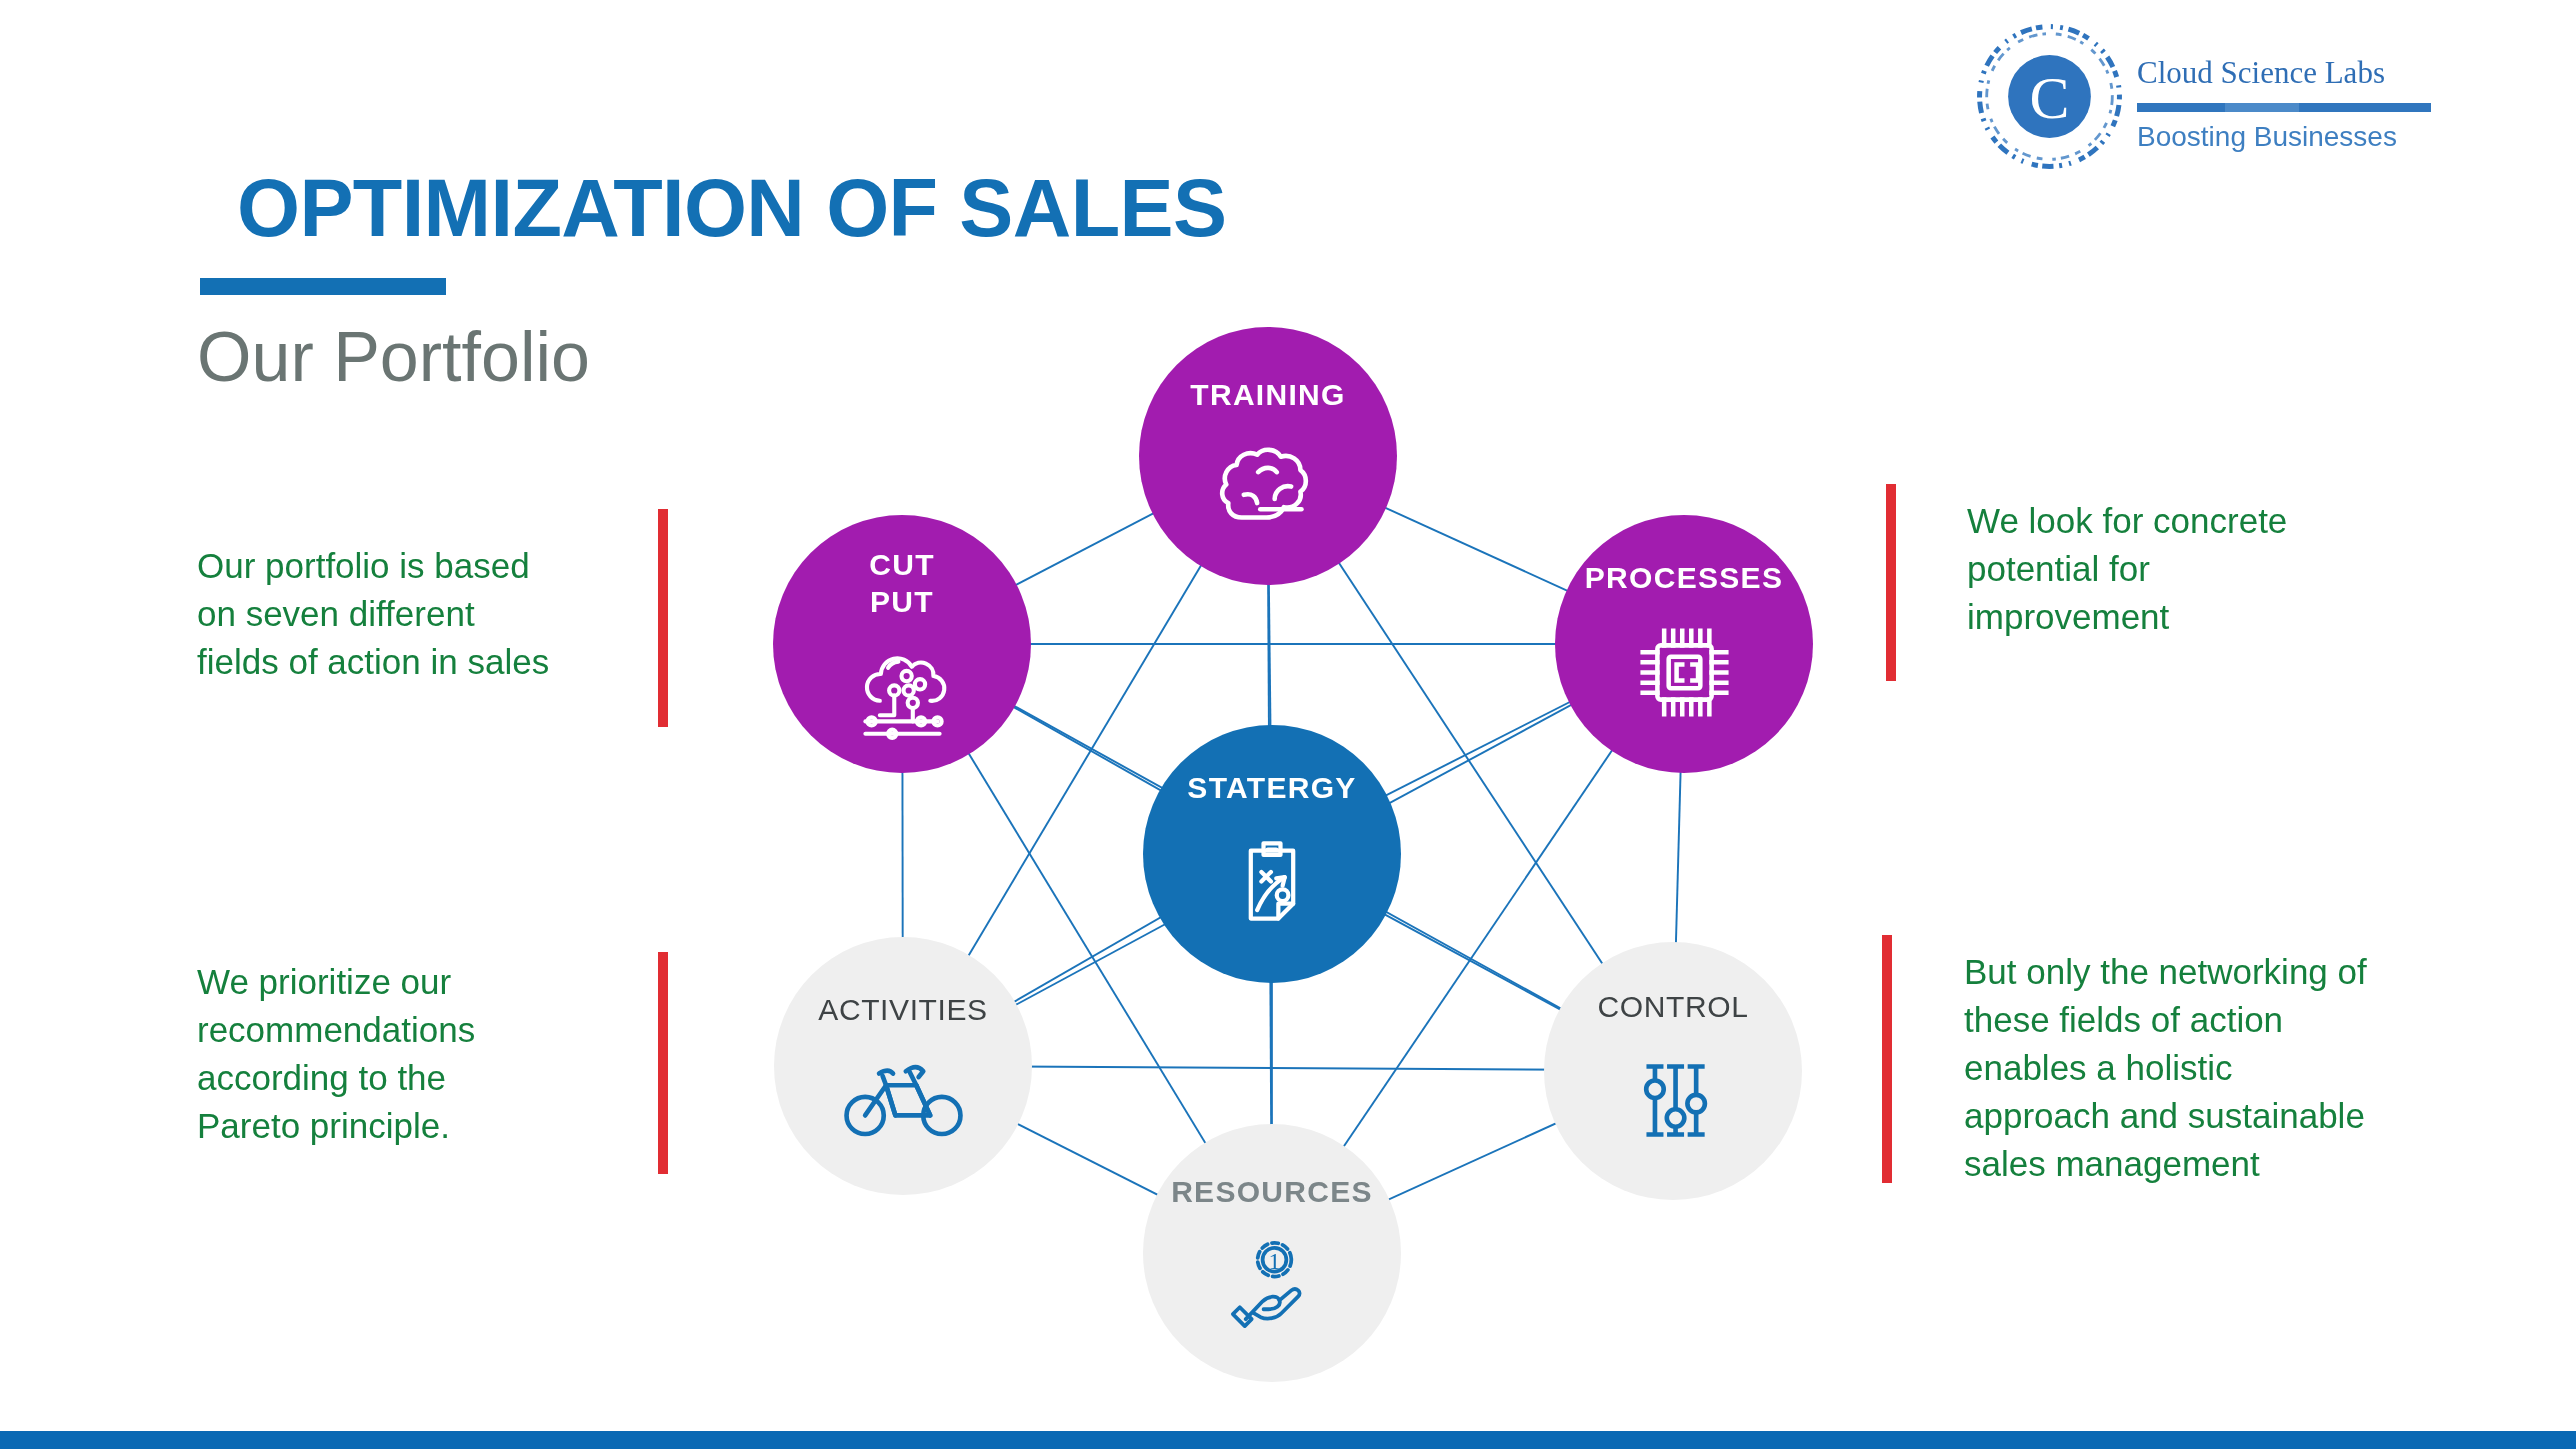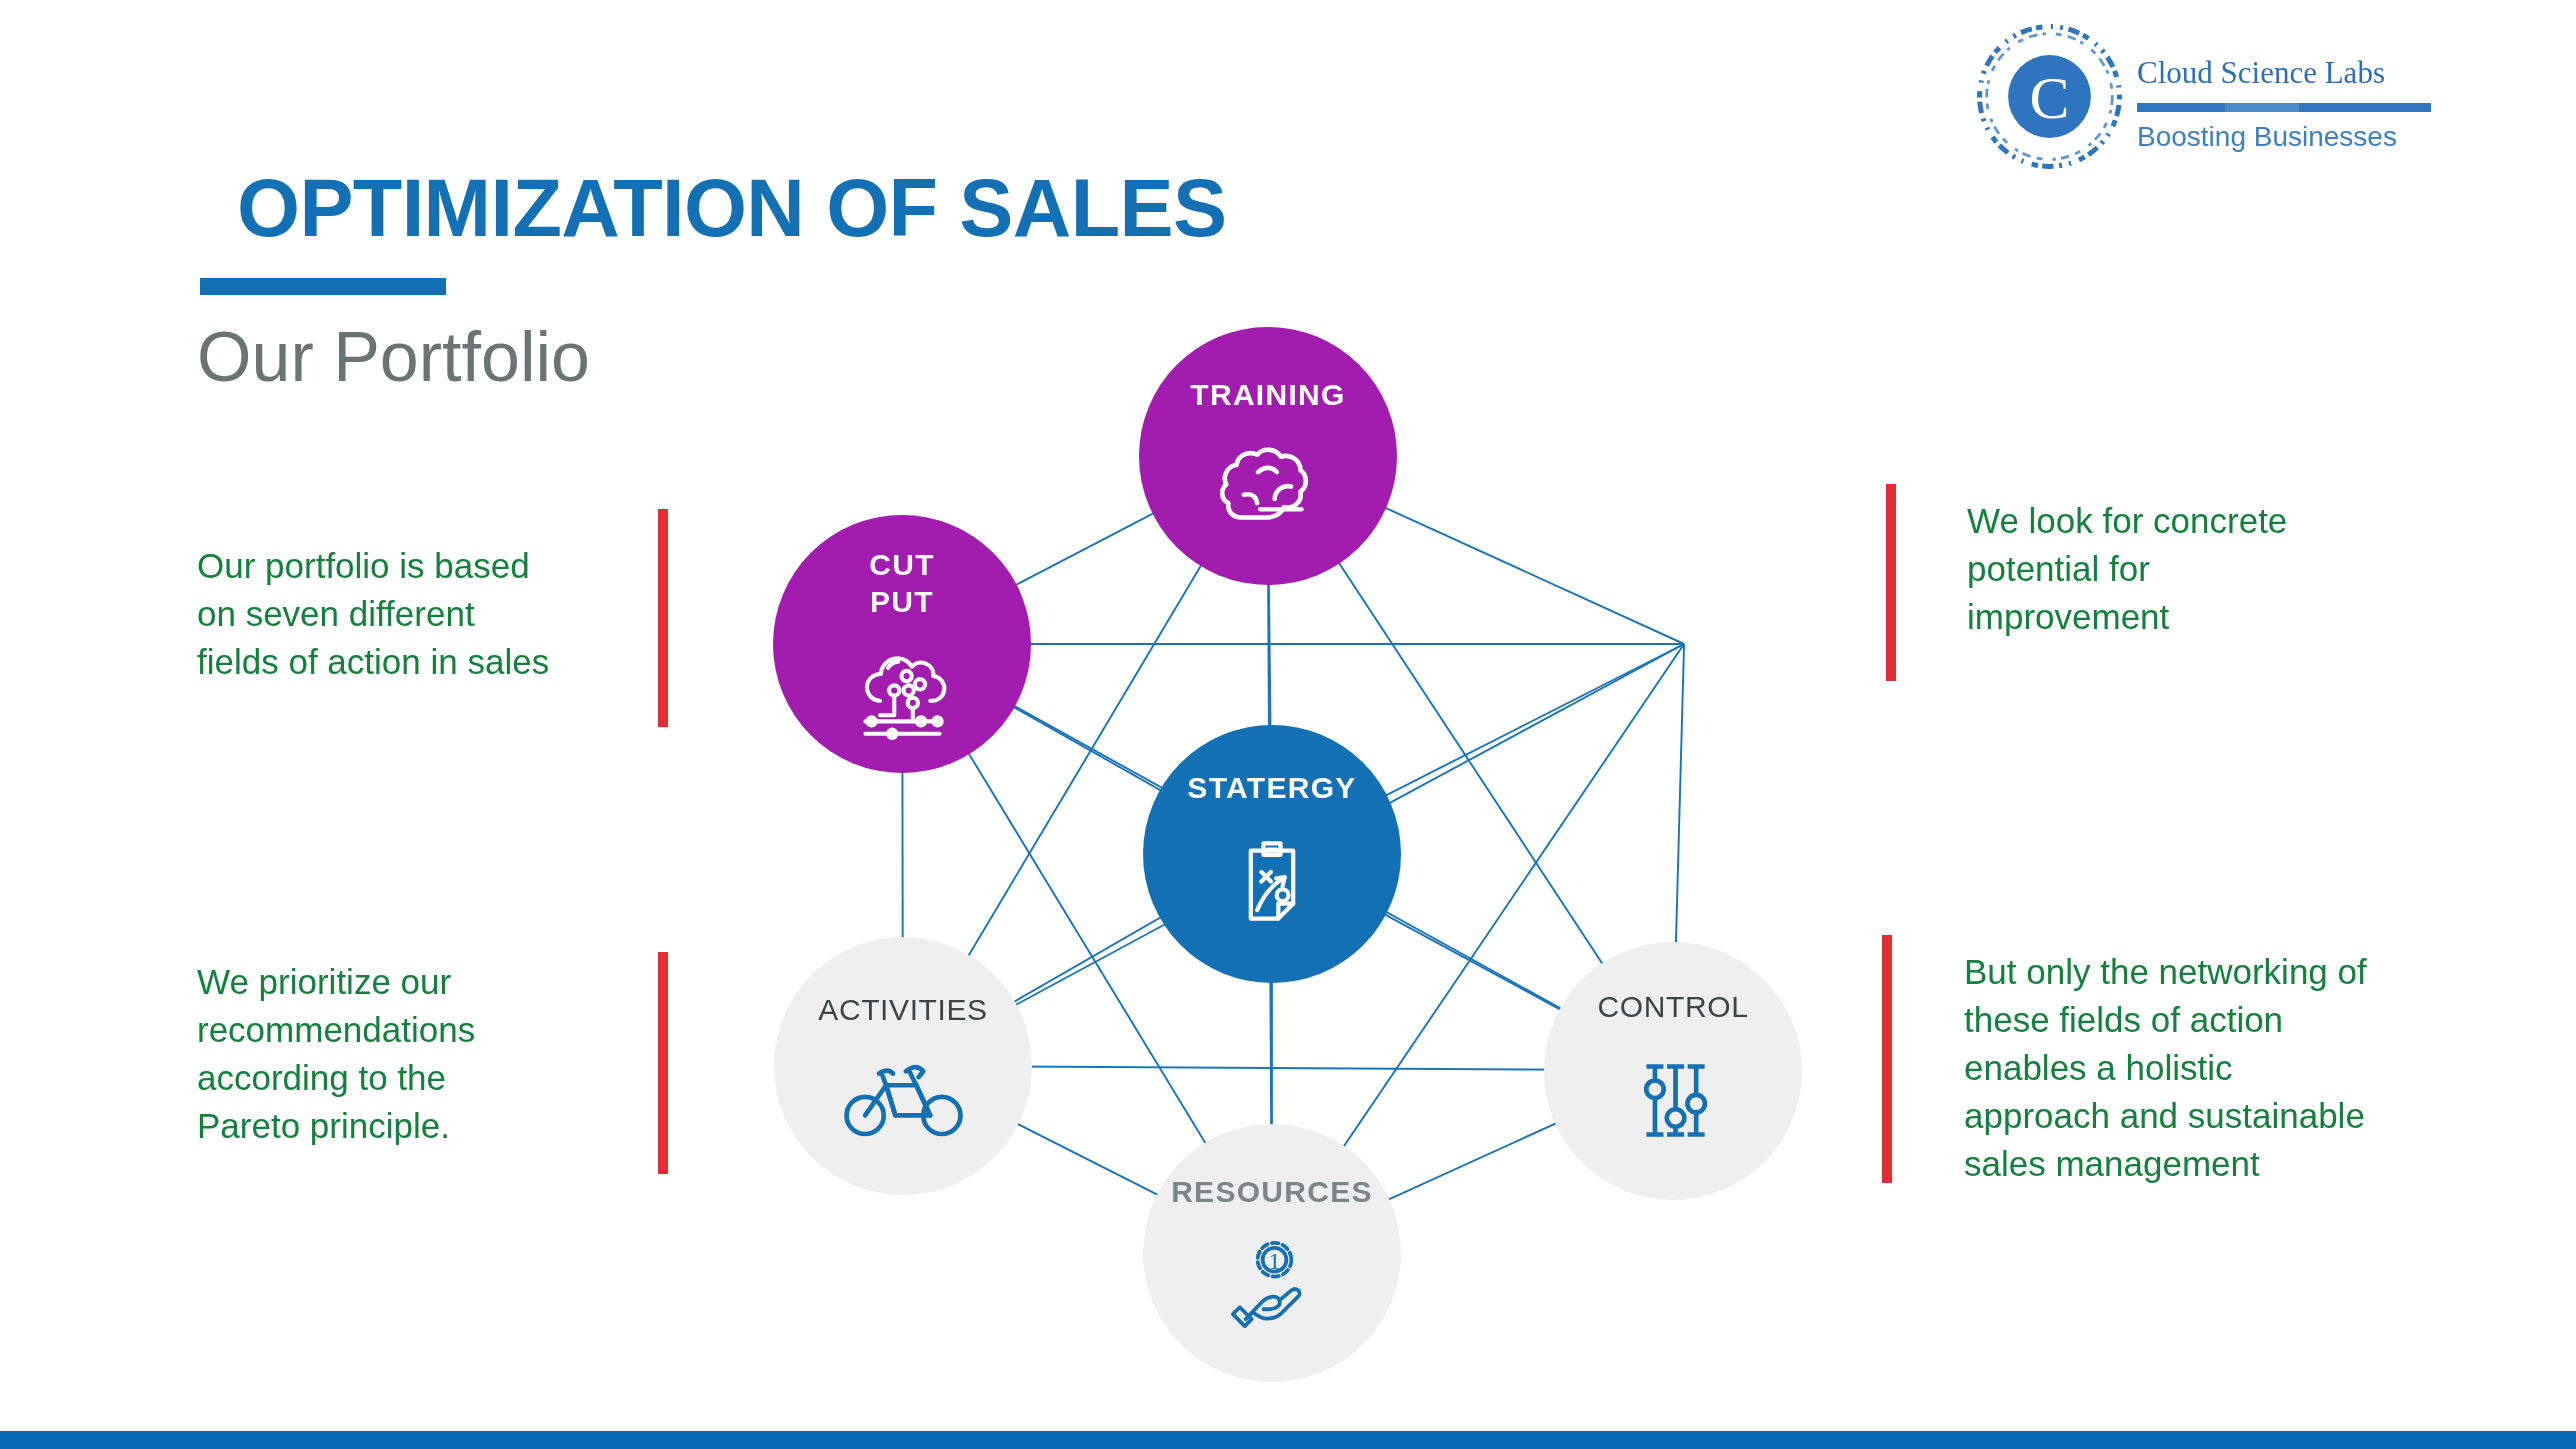--- a/index.html
+++ b/index.html
@@ -188,20 +188,32 @@
       <path d="M60 67 V80"></path>
       <path d="M14 80 H84"></path>
       <circle cx="20" cy="80" r="4"></circle>
       <circle cx="68" cy="80" r="4"></circle>
       <circle cx="84" cy="80" r="4"></circle>
       <path d="M14 92 H86"></path>
       <circle cx="40" cy="92" r="4"></circle>
     </svg>
   </div>
 
+  <div class="node dark" id="node-processes">
+    <div class="node-label">PROCESSES</div>
+    <svg width="113" height="113" viewBox="0 0 100 100" fill="none" stroke="#ffffff" stroke-width="4" stroke-linecap="square">
+      <rect x="26" y="26" width="48" height="48" rx="3"></rect>
+      <rect x="36" y="36" width="28" height="28" rx="2"></rect>
+      <path d="M43 48 v-5 h5 M57 43 h5 v5 M43 52 v5 h5 M62 52 v5 h-5"></path>
+      <path d="M32 26 V13 M40 26 V13 M48 26 V13 M56 26 V13 M64 26 V13 M72 26 V13"></path>
+      <path d="M32 87 V74 M40 87 V74 M48 87 V74 M56 87 V74 M64 87 V74 M72 87 V74"></path>
+      <path d="M13 32 H26 M13 41 H26 M13 50 H26 M13 59 H26 M13 68 H26"></path>
+      <path d="M74 32 H87 M74 41 H87 M74 50 H87 M74 59 H87 M74 68 H87"></path>
+    </svg>
+  </div>
 
   <div class="node primary" id="node-stategy">
     <div class="node-label">STATERGY</div>
     <svg width="106" height="113" viewBox="0 0 100 100" fill="none" stroke="#ffffff" stroke-width="4" stroke-linecap="round" stroke-linejoin="round">
       <path d="M30 20 H70 V70 L56 84 H30 Z"></path>
       <rect x="42" y="13" width="16" height="11"></rect>
       <path d="M46 19 h8"></path>
       <path d="M40 40 l9 9 M49 40 l-9 9"></path>
       <circle cx="60" cy="62" r="5.5"></circle>
       <path d="M36 76 C42 62 50 52 62 45"></path>

